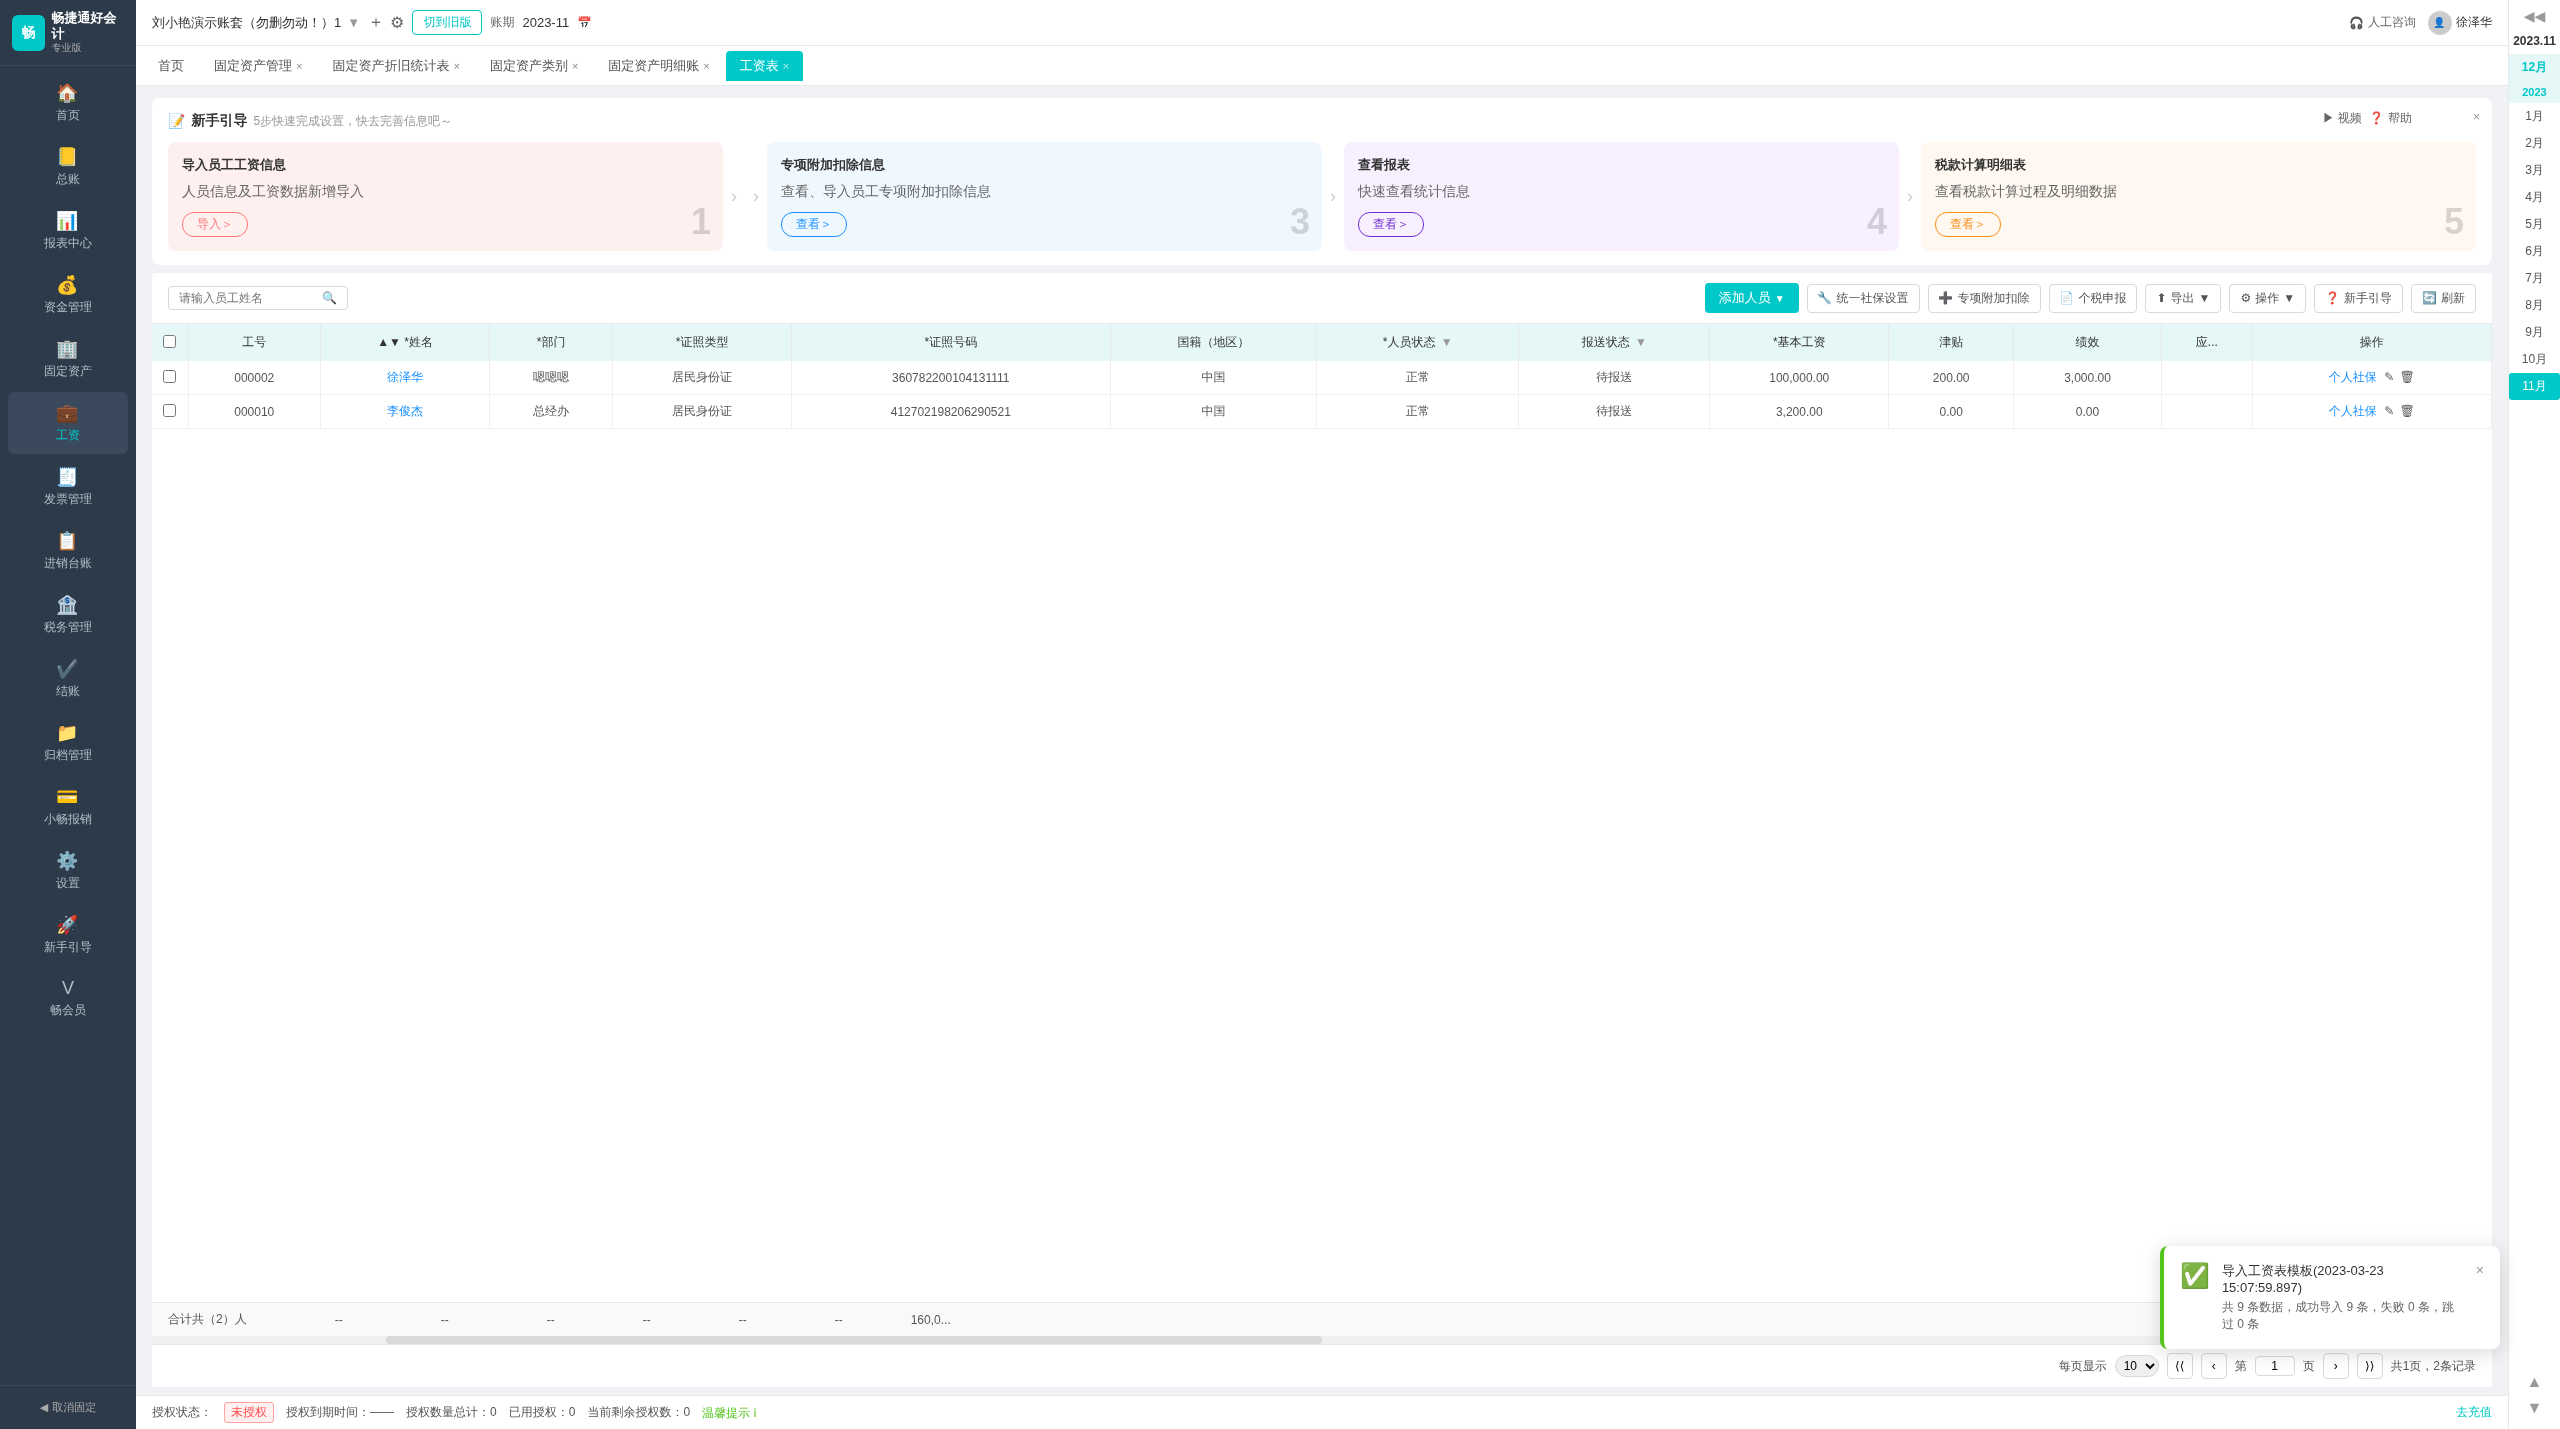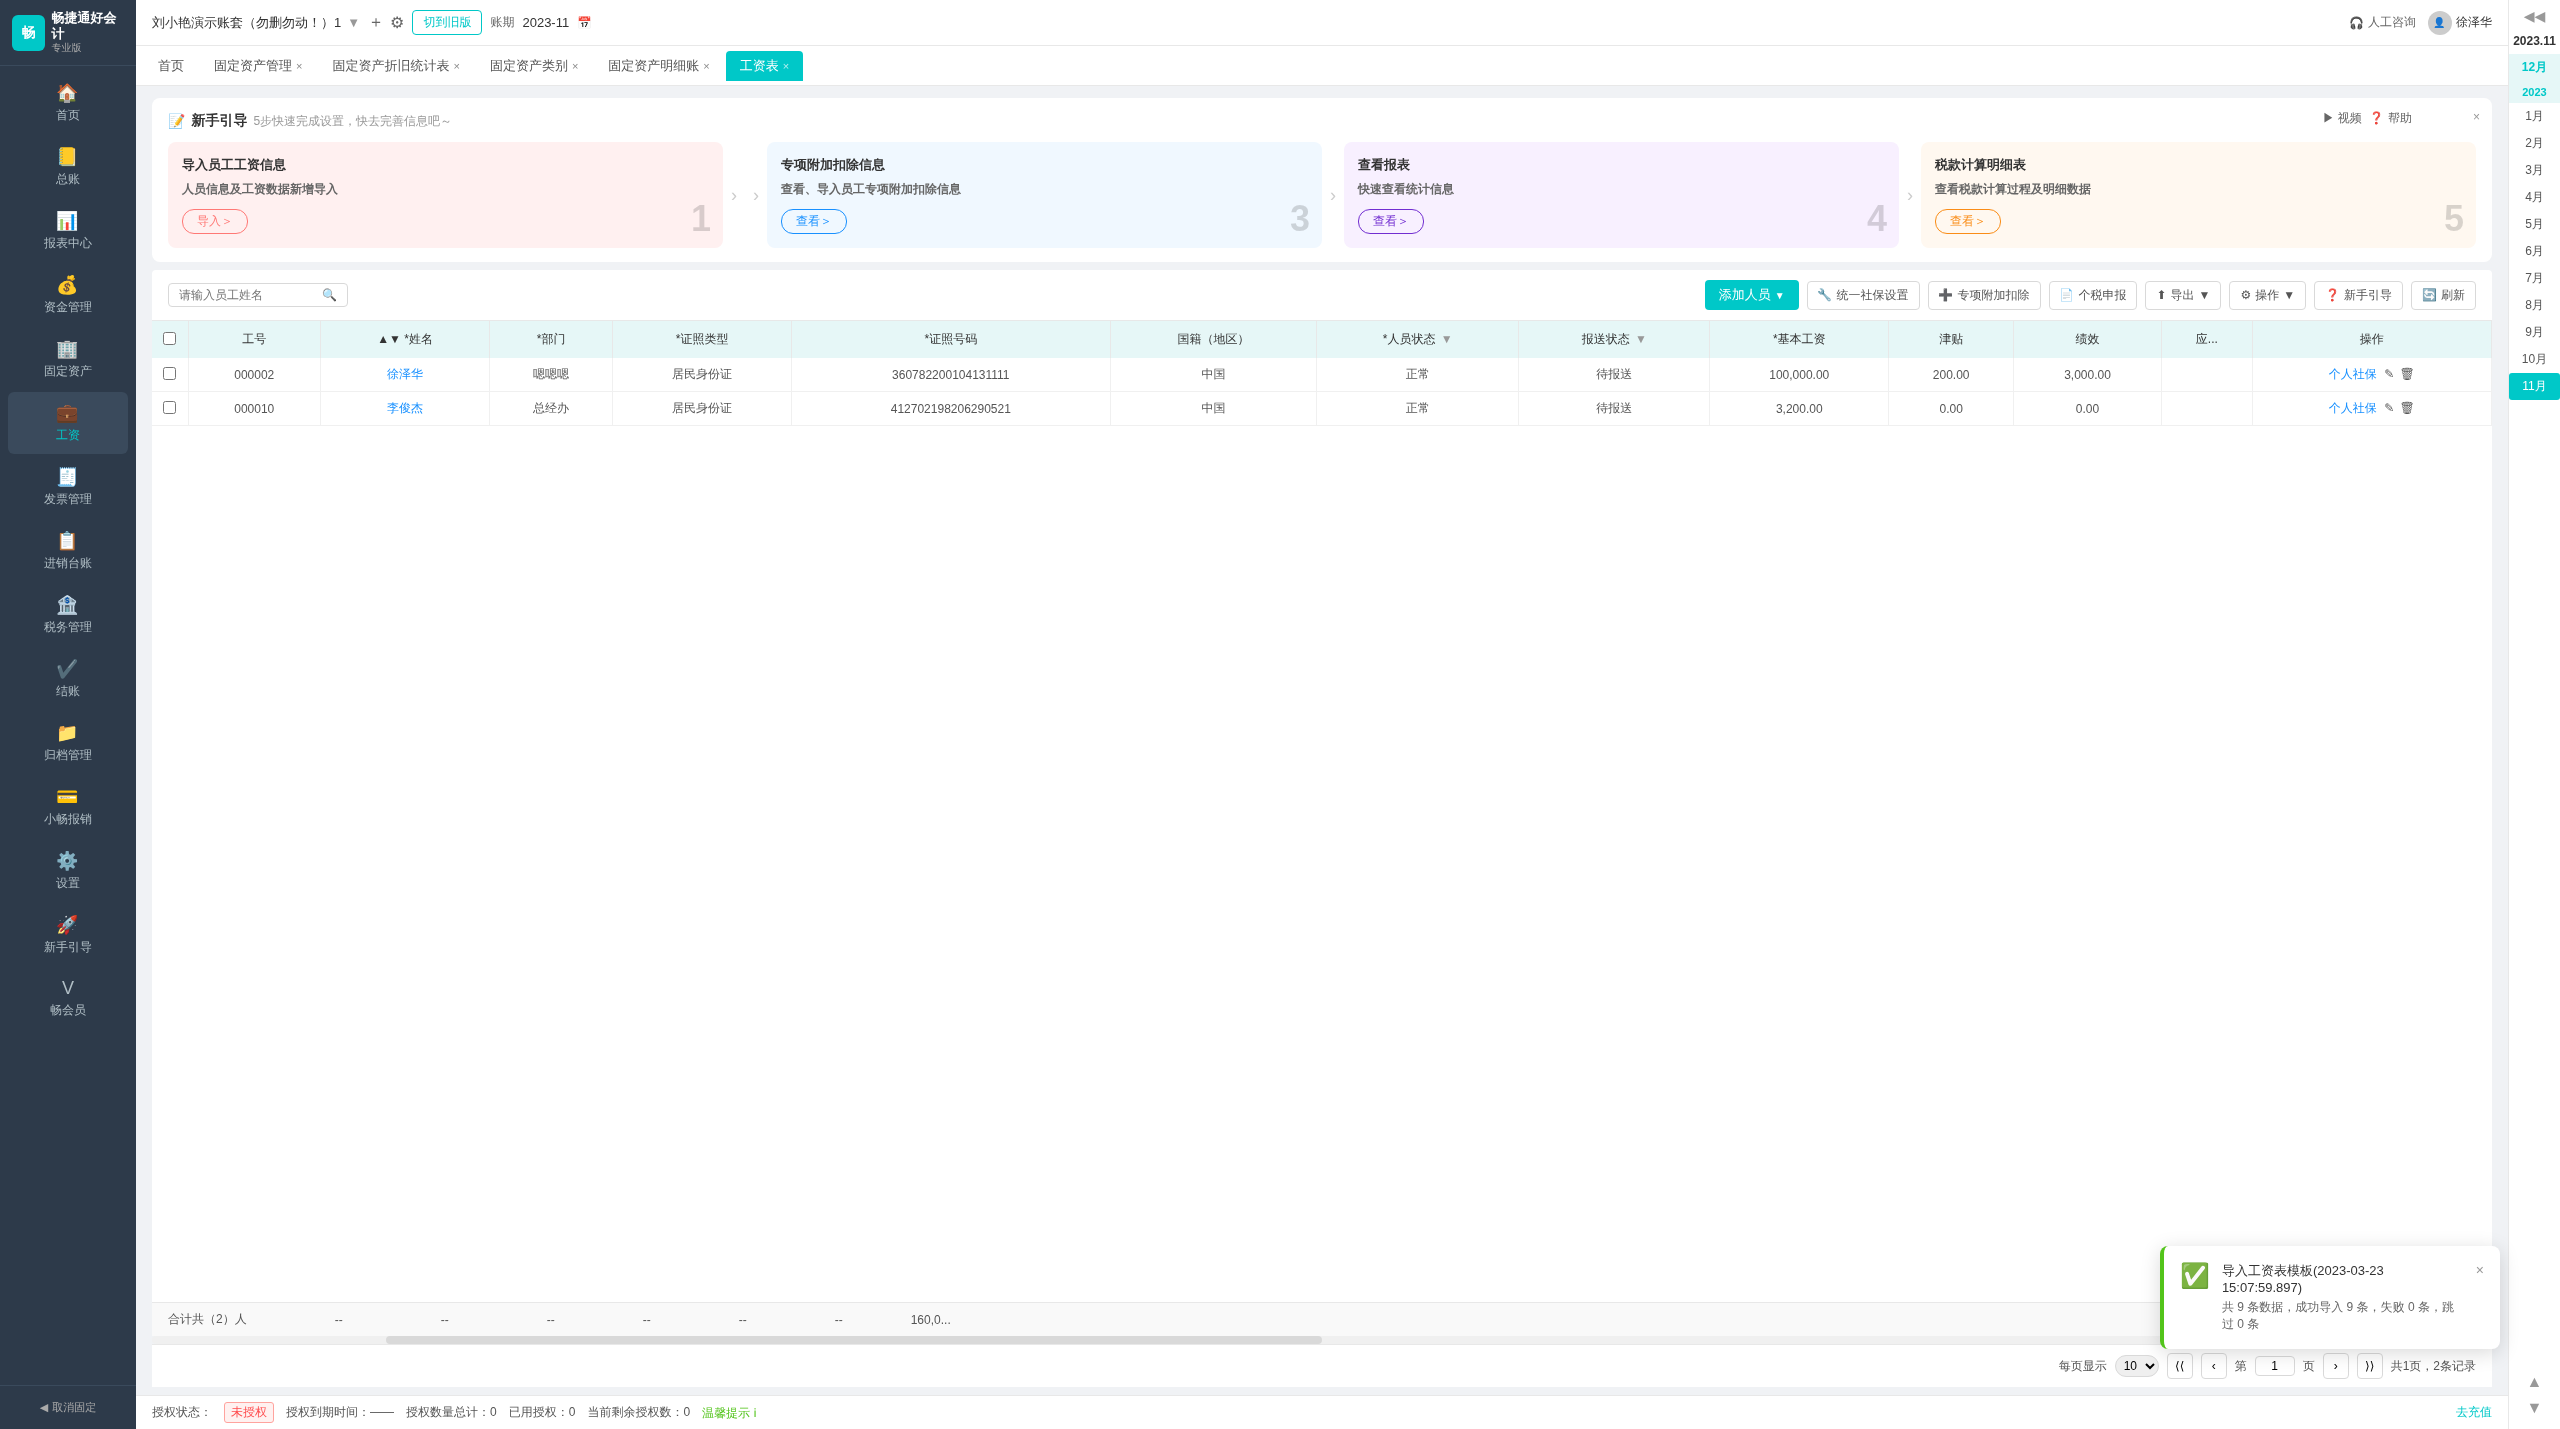--- a/index.html
+++ b/index.html
@@ -128,21 +128,21 @@
       min-height: 100px;
     }
     .guide-step-1 { background: #fff0f0; }
     .guide-step-2 { background: #f0fff4; }
     .guide-step-3 { background: #f0f8ff; }
     .guide-step-4 { background: #f8f0ff; }
     .guide-step-5 { background: #fff8f0; }
     .step-arrow { display: flex; align-items: center; padding: 0 8px; color: #ccc; font-size: 18px; }
     .step-num { font-size: 36px; font-weight: bold; position: absolute; bottom: 8px; right: 12px; opacity: 0.15; }
     .step-title { font-size: 13px; font-weight: bold; color: #333; margin-bottom: 6px; }
-    .step-desc { font-size: 12px; color: #666; line-height: 1.6; font-weight: bold; }
+    .step-desc { font-size: 14px; color: #666; line-height: 1.6; }
     .step-btn {
       margin-top: 10px;
       padding: 3px 14px;
       border-radius: 12px;
       border: 1px solid;
       cursor: pointer;
       font-size: 12px;
       display: inline-block;
     }
     .step-btn-1 { border-color: #ff7875; color: #ff7875; background: transparent; }

